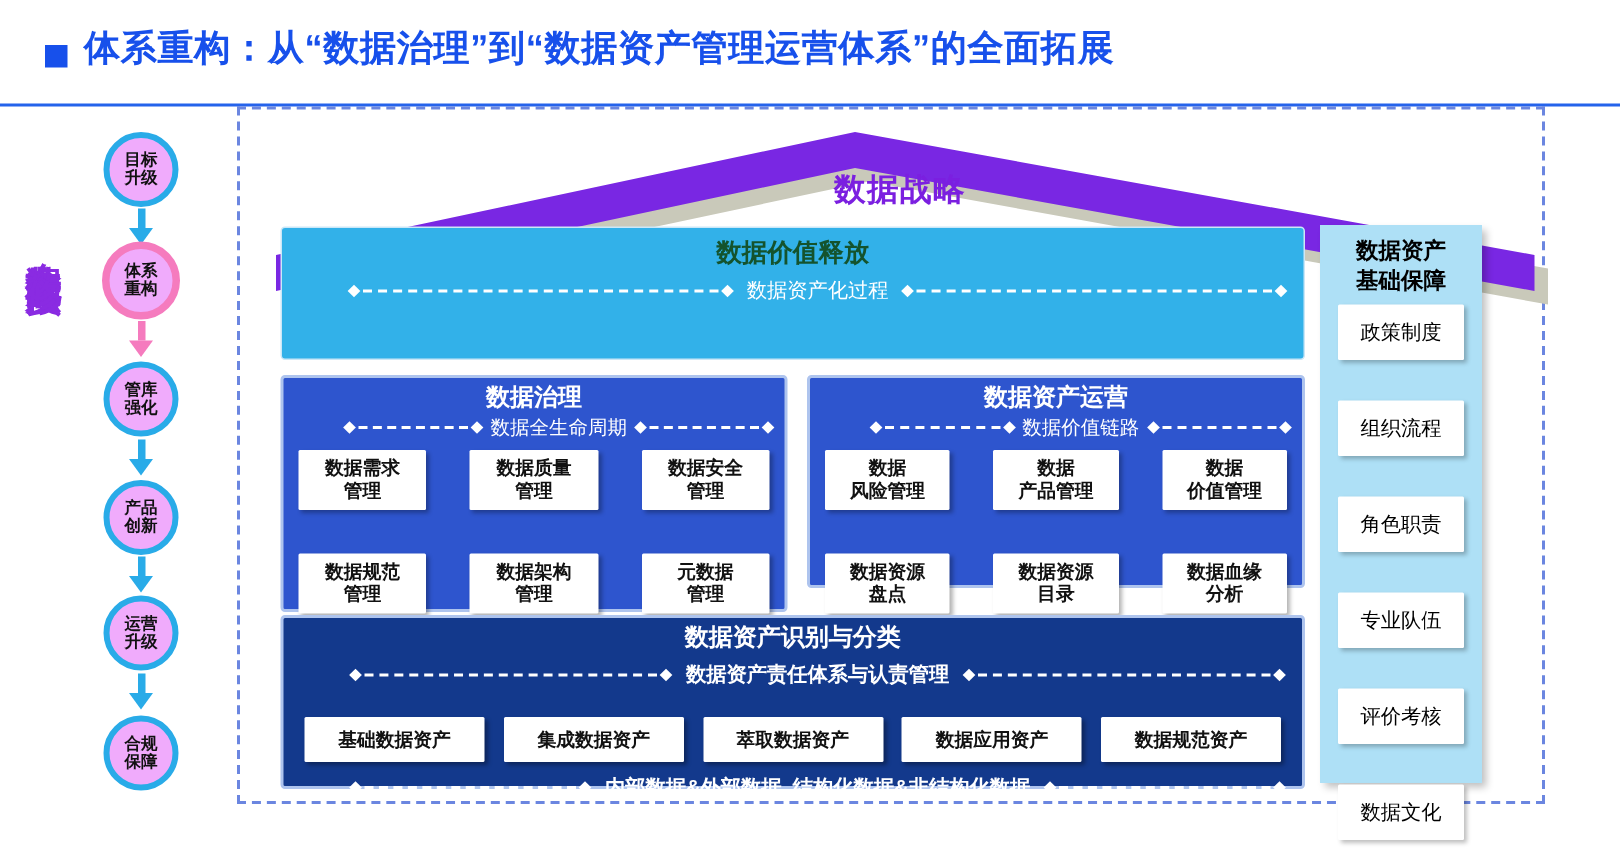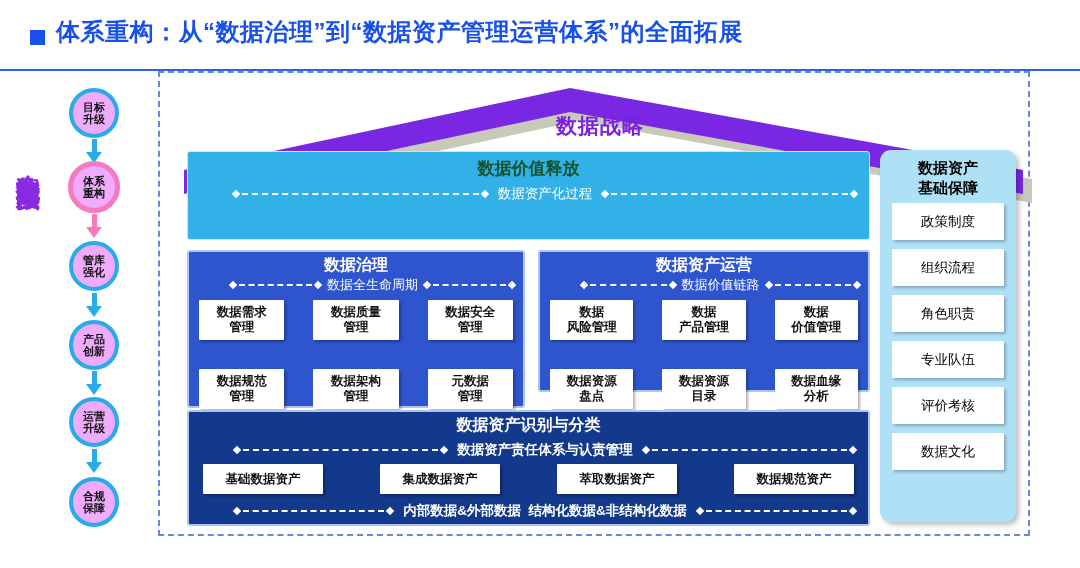--- a/index.html
+++ b/index.html
@@ -46,27 +46,27 @@
   .panel{position:absolute;background:#2E55CE;border-radius:3px;box-sizing:border-box;border:2px solid #AEC4EE;}
   .panel-title{text-align:center;color:#fff;font-size:16px;font-weight:bold;margin-top:3px;}
   .panel .conn-row{margin-top:0;padding:0 8px;gap:6px;}
   .panel .conn-text{font-size:13px;}
   .panel-grid{display:grid;grid-template-columns:repeat(3,1fr);column-gap:13px;row-gap:9px;padding:6px 10px 0 10px;gap:29px;}
   .cell{background:#fff;height:40px;display:flex;flex-direction:column;align-items:center;justify-content:center;font-size:12.5px;font-weight:600;color:#111;line-height:1.18;text-align:center;box-shadow:2px 2px 3px rgba(0,0,0,0.3);border-radius:1px;}
 
   
   .id-panel{position:absolute;left:187px;top:410px;width:683px;height:116px;background:#13398C;border-radius:3px;box-sizing:border-box;border:2px solid #AEC4EE;}
   .id-panel .conn-text{font-weight:bold;}
-  .id-items{display:flex;justify-content:space-between;padding:0 14px;margin-top:5px;}
+  .id-items{display:flex;justify-content:space-between;padding:0 14px;margin-top:19px;}
   .id-cell{background:#fff;width:120px;height:30px;display:flex;align-items:center;justify-content:center;font-size:12.5px;font-weight:600;color:#111;box-shadow:2px 2px 3px rgba(0,0,0,0.35);border-radius:1px;}
 
   
-  .support{position:absolute;left:880px;top:150px;width:136px;height:372px;background:#AEE0F6;border-radius:11px;box-shadow:3px 3px 5px rgba(0,0,0,0.25);}
+  .support{position:absolute;left:880px;top:150px;width:108px;height:372px;background:#AEE0F6;border-radius:0;box-shadow:3px 3px 5px rgba(0,0,0,0.25);}
   .support-title{width:72px;margin:8px auto 6px auto;text-align:center;font-size:15px;font-weight:bold;color:#000;line-height:1.3;}
-  .support-item{margin:0 12px 9px 12px;height:37px;background:#fff;display:flex;align-items:center;justify-content:center;font-size:13.5px;color:#000;box-shadow:2px 2px 3px rgba(0,0,0,0.25);border-radius:1px;}
+  .support-item{margin:0 12px 27px 12px;height:37px;background:#fff;display:flex;align-items:center;justify-content:center;font-size:13.5px;color:#000;box-shadow:2px 2px 3px rgba(0,0,0,0.25);border-radius:1px;}
 </style>
 </head>
 <body>
 
 <div class="page">
 
   <span class="bullet"></span>
   <h1 class="page-title">体系重构：从“数据治理”到“数据资产管理运营体系”的全面拓展</h1>
   <div class="top-line"></div>
   <div class="dashed-frame"></div>
@@ -233,20 +233,21 @@
       <div class="connector">
           <span class="dmd"></span>
           <span class="dline"></span>
           <span class="dmd"></span>
         </div>
     </div>
     <div class="id-items">
       <div class="id-cell">基础数据资产</div>
       <div class="id-cell">集成数据资产</div>
       <div class="id-cell">萃取数据资产</div>
+      <div class="id-cell">数据应用资产</div>
       <div class="id-cell">数据规范资产</div>
     </div>
     <div class="conn-row" style="margin-top:8px;">
       <div class="connector">
           <span class="dmd"></span>
           <span class="dline"></span>
           <span class="dmd"></span>
         </div>
       <div class="conn-text">内部数据&amp;外部数据  结构化数据&amp;非结构化数据</div>
       <div class="connector">

